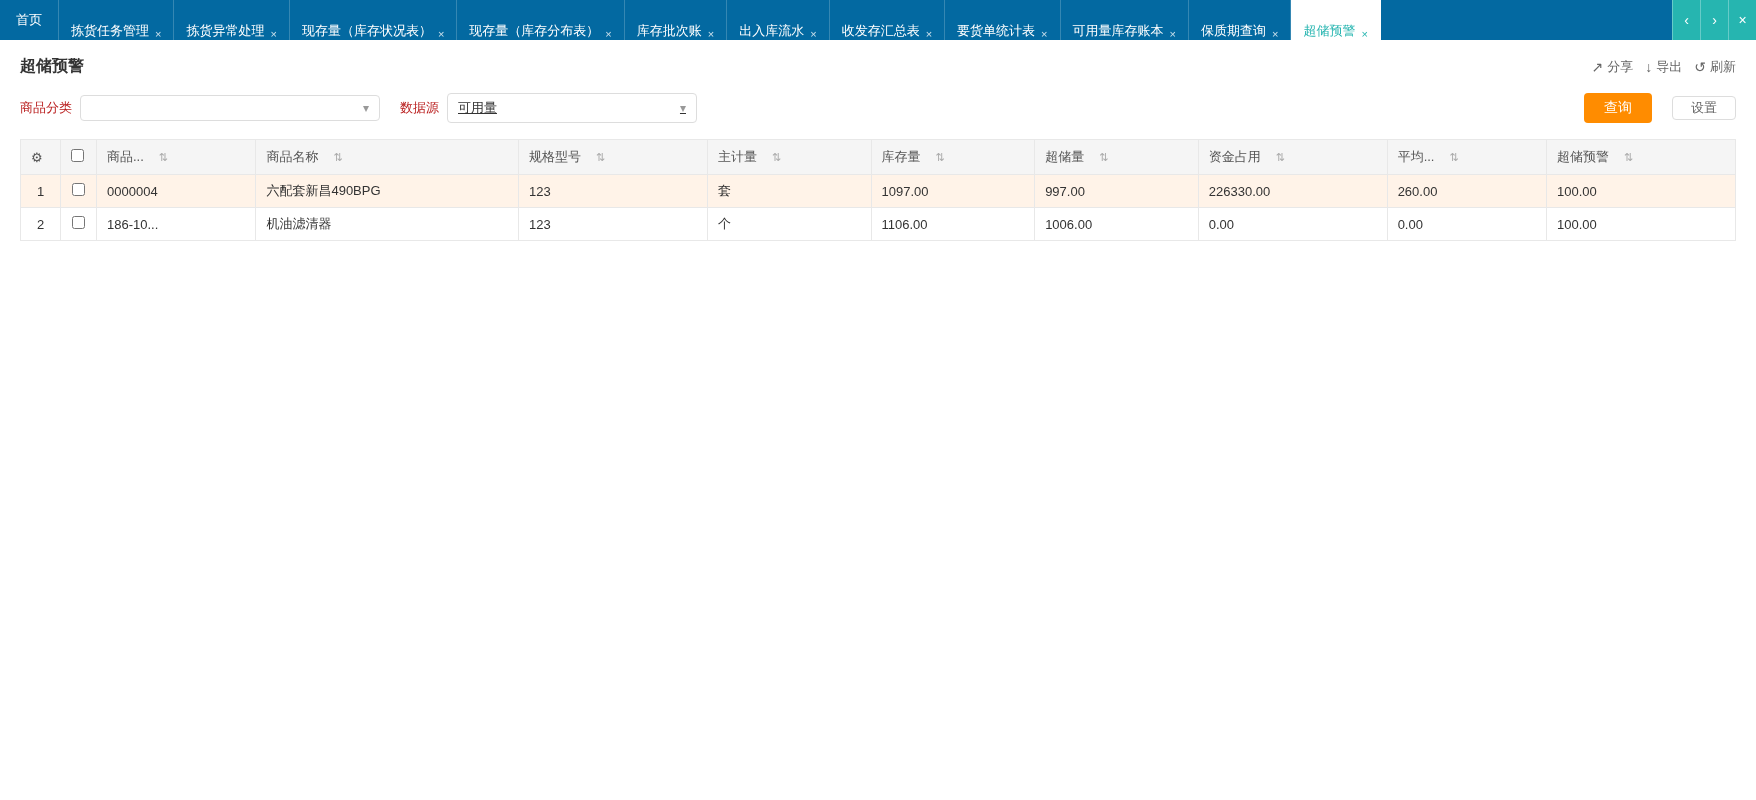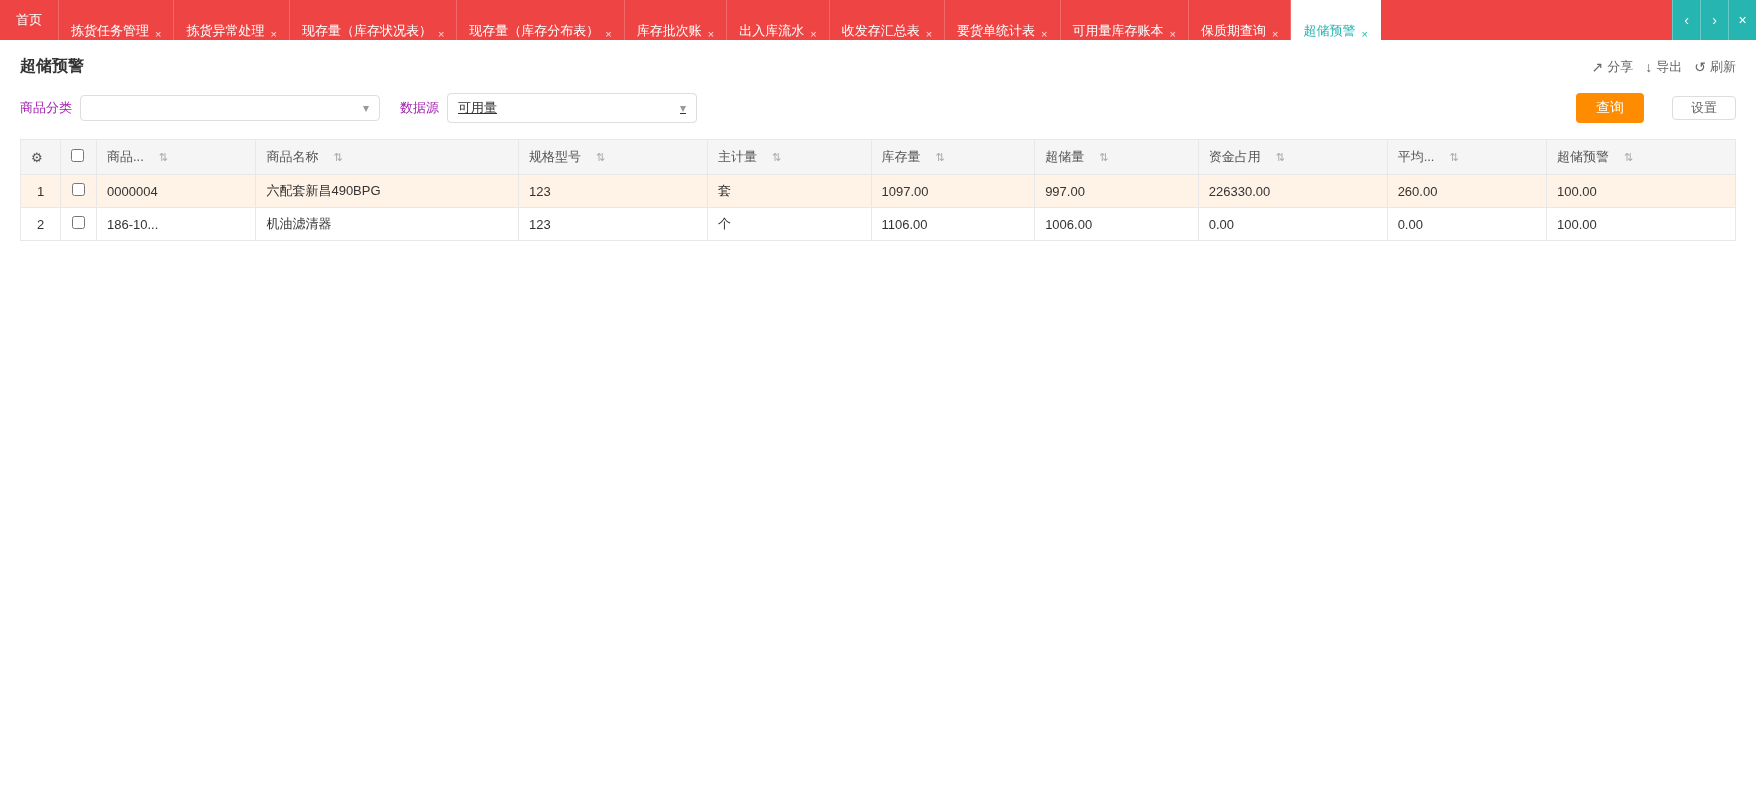--- a/index.html
+++ b/index.html
@@ -2,21 +2,21 @@
 <html><head>
   <meta charset="utf-8">
   <style>
     * { margin: 0; padding: 0; box-sizing: border-box; }
     body { font-family: 'Microsoft YaHei', Arial, sans-serif; font-size: 13px; background: #fff; color: #333; width: 1756px; min-height: 800px; overflow-x: auto; }
 
     
     .top-nav {
       display: flex;
       align-items: center;
-      background: #ef4444;
+      background: #0369a1;
       height: 40px;
       padding: 0 0;
       overflow: hidden;
     }
     .nav-item {
       display: flex;
       align-items: flex-end;
       height: 40px;
       padding: 0 12px;
       color: #fff;
@@ -102,21 +102,21 @@
       align-items: center;
       gap: 20px;
       margin-bottom: 16px;
     }
     .filter-group {
       display: flex;
       align-items: center;
       gap: 8px;
     }
     .filter-label {
-      color: #a21caf;
+      color: #b91c1c;
       font-size: 13px;
       white-space: nowrap;
     }
     .filter-select {
       display: flex;
       align-items: center;
       border: 1px solid #ddd;
       border-radius: 4px;
       padding: 5px 10px;
       background: #fff;
@@ -143,21 +143,20 @@
       margin-left: auto;
     }
     .btn-settings {
       background: #fff;
       color: #666;
       border: 1px solid #ddd;
       border-radius: 4px;
       padding: 2px 18px;
       font-size: 13px;
       cursor: pointer;
-      margin-left: 8px;
     }
 
     
     .data-table {
       width: 100%;
       border-collapse: collapse;
       font-size: 13px;
     }
     .data-table th {
       background: #f5f5f5;

